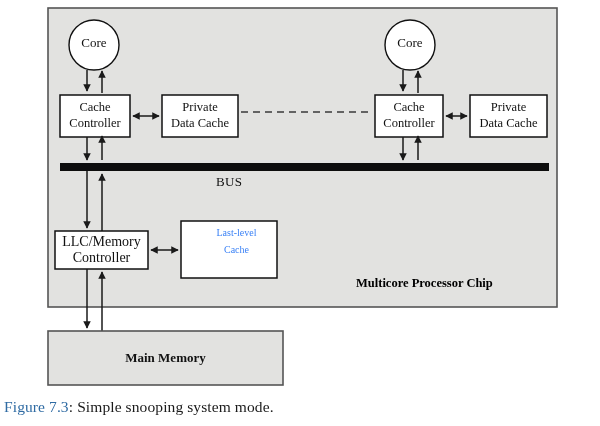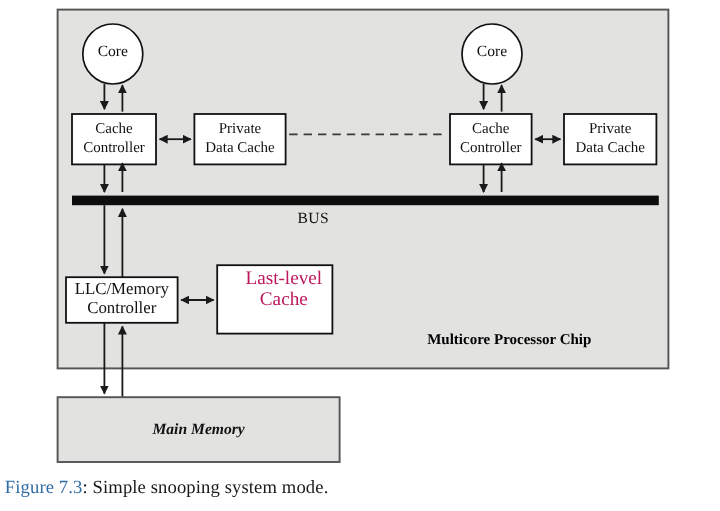--- a/index.html
+++ b/index.html
@@ -136,34 +136,34 @@
   <div style="position:absolute;left:375px;top:99px;width:68px;text-align:center;font-size:12.5px;line-height:16px;color:#111;">
     <div>Cache</div>
     <div>Controller</div>
   </div>
 
   <div style="position:absolute;left:470px;top:99px;width:77px;text-align:center;font-size:12.5px;line-height:16px;color:#111;">
     <div>Private</div>
     <div>Data Cache</div>
   </div>
 
-  <div class="bus-label" style="position:absolute;left:216px;top:174px;font-size:13px;color:#111;letter-spacing:0.3px;margin-left:32px;">BUS</div>
+  <div class="bus-label" style="position:absolute;left:216px;top:174px;font-size:13px;color:#111;letter-spacing:0.3px;">BUS</div>
 
   <div style="position:absolute;left:55px;top:234px;width:93px;text-align:center;font-size:14px;line-height:16px;color:#111;">
     <div>LLC/Memory</div>
     <div>Controller</div>
   </div>
 
-  <div style="position:absolute;left:181px;top:224px;width:111px;text-align:center;font-size:16px;line-height:17px;color:#be185d;">
+  <div style="position:absolute;left:181px;top:224px;width:111px;text-align:center;font-size:10px;line-height:17px;color:#3b82f6;">
     <div>Last-level</div>
     <div>Cache</div>
   </div>
 
   <div class="chip-label" style="position:absolute;left:356px;top:276px;font-size:12.5px;font-weight:bold;color:#000000;">Multicore Processor Chip</div>
 
-  <div class="mem-label" style="position:absolute;left:48px;top:350px;width:235px;text-align:center;font-size:13px;font-weight:bold;color:#111;font-style:italic;">Main Memory</div>
+  <div class="mem-label" style="position:absolute;left:48px;top:350px;width:235px;text-align:center;font-size:13px;font-weight:bold;color:#111;">Main Memory</div>
 
   <div class="caption">
     <span class="cap-num">Figure 7.3</span><span class="cap-colon">:</span>
     <span class="cap-text">Simple snooping system mode.</span>
   </div>
 
 </div>
 
 </body></html>

